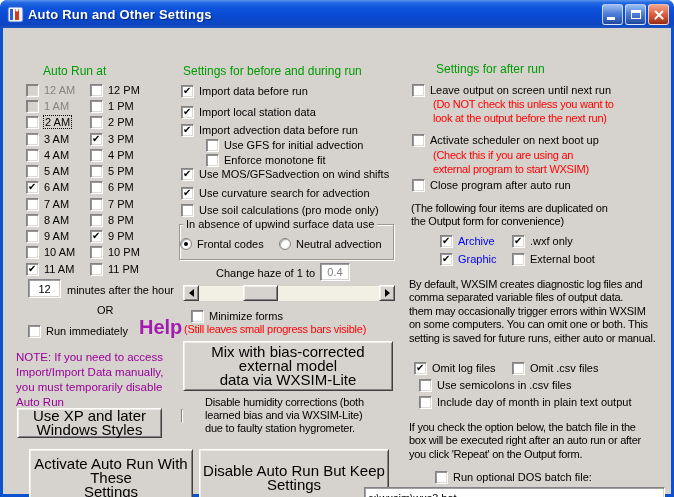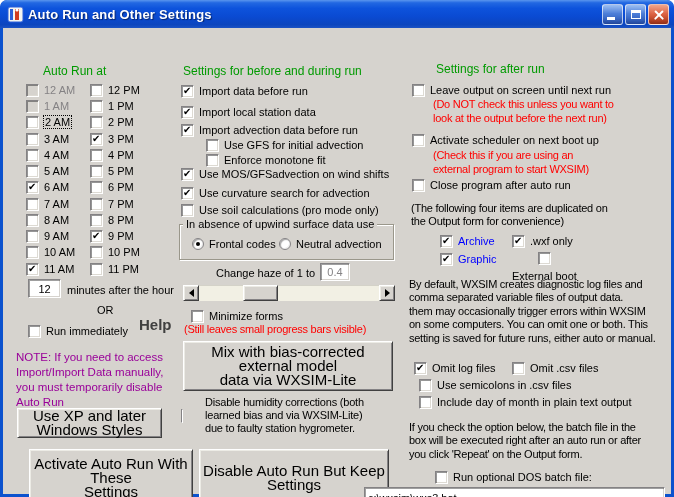--- a/index.html
+++ b/index.html
@@ -33,21 +33,21 @@
   .g-x1,.g-x2 { position:absolute; left:4px; top:9px; width:12px; height:2.4px; background:#fff; border-radius:1px; }
   .g-x1 { transform:rotate(45deg); } .g-x2 { transform:rotate(-45deg); }
 
   .client { position:absolute; left:3px; top:28px; right:3px; bottom:3px; background:#D6D3CE; }
   .abs { position:absolute; }
   .nowrap { white-space:nowrap; }
 
   .green-h { position:absolute; color:#009A00; font-size:12px; white-space:nowrap; }
   .red-t  { position:absolute; color:#FF0000; font-size:11px; letter-spacing:-0.25px; white-space:nowrap; line-height:13.5px; }
   .purple-t { position:absolute; color:#990099; font-size:11.5px; line-height:15px; white-space:nowrap; }
-  .blue-help { position:absolute; color:#404040; font-size:15px; font-weight:bold;text-align:right; }
+  .blue-help { position:absolute; color:#a21caf; font-size:20px; font-weight:bold;text-align:right; }
   .para { position:absolute; font-size:11px; letter-spacing:-0.25px; line-height:13.4px; white-space:nowrap; }
 
   .trow { position:absolute; display:flex; align-items:center; gap:5px; height:14px; white-space:nowrap; }
   .cb { flex:0 0 13px; width:13px; height:13px; background:#fff; position:relative;
         border:1px solid; border-color:#848284 #FFF #FFF #848284;
         box-shadow:inset 1px 1px 0 rgba(64,64,64,.55), inset -1px -1px 0 #DDDAD3; }
   .cb.checked::after { content:"✔"; position:absolute; left:1px; top:-1px; font-size:10px; color:#000; }
   .cb.disabled { background:#D6D3CE; }
   .trow.disabled .lbl { color:#848284; }
   .trow.focused .lbl { outline:1px dotted #000; padding:0 1px; }
@@ -272,21 +272,21 @@
         <span class="cb checked"></span>
         <span class="lbl">Use curvature search for advection</span>
       </div>
     <div class="trow" style="left:178px; top:175px;">
         <span class="cb"></span>
         <span class="lbl">Use soil calculations (pro mode only)</span>
       </div>
 
     <div class="gbox" style="left:176px; top:196px; width:215px; height:36px;">
       <span class="legend">In absence of upwind surface data use</span>
-      <div class="trow" style="left:12px; top:12px;text-align:right;">
+      <div class="trow" style="left:0; top:12px;text-align:right;">
           <span class="radio checked"></span>
           <span class="lbl">Frontal codes</span>
         </div>
       <div class="trow" style="left:99px; top:12px;">
           <span class="radio"></span>
           <span class="lbl">Neutral advection</span>
         </div>
     </div>
 
     <div class="abs nowrap" style="left:213px; top:239px;">Change haze of 1 to</div>
@@ -363,21 +363,21 @@
         <span class="lbl" style="color:#0000FF;">Archive</span>
       </div>
     <div class="trow" style="left:509px; top:206px;">
         <span class="cb checked"></span>
         <span class="lbl">.wxf only</span>
       </div>
     <div class="trow" style="left:437px; top:224px;">
         <span class="cb checked"></span>
         <span class="lbl" style="color:#0000FF;">Graphic</span>
       </div>
-    <div class="trow" style="left:509px; top:224px;flex-direction:column;">
+    <div class="trow" style="left:509px; top:224px;">
         <span class="cb"></span>
         <span class="lbl">External boot</span>
       </div>
 
     <div class="para" style="left:406px; top:250px;">
       <div>By default, WXSIM creates diagnostic log files and</div>
       <div>comma separated variable files of output data.</div>
       <div>them may occasionally trigger errors within WXSIM</div>
       <div>on some computers.  You can omit one or both.  This</div>
       <div>setting is saved for future runs, either auto or manual.</div>

